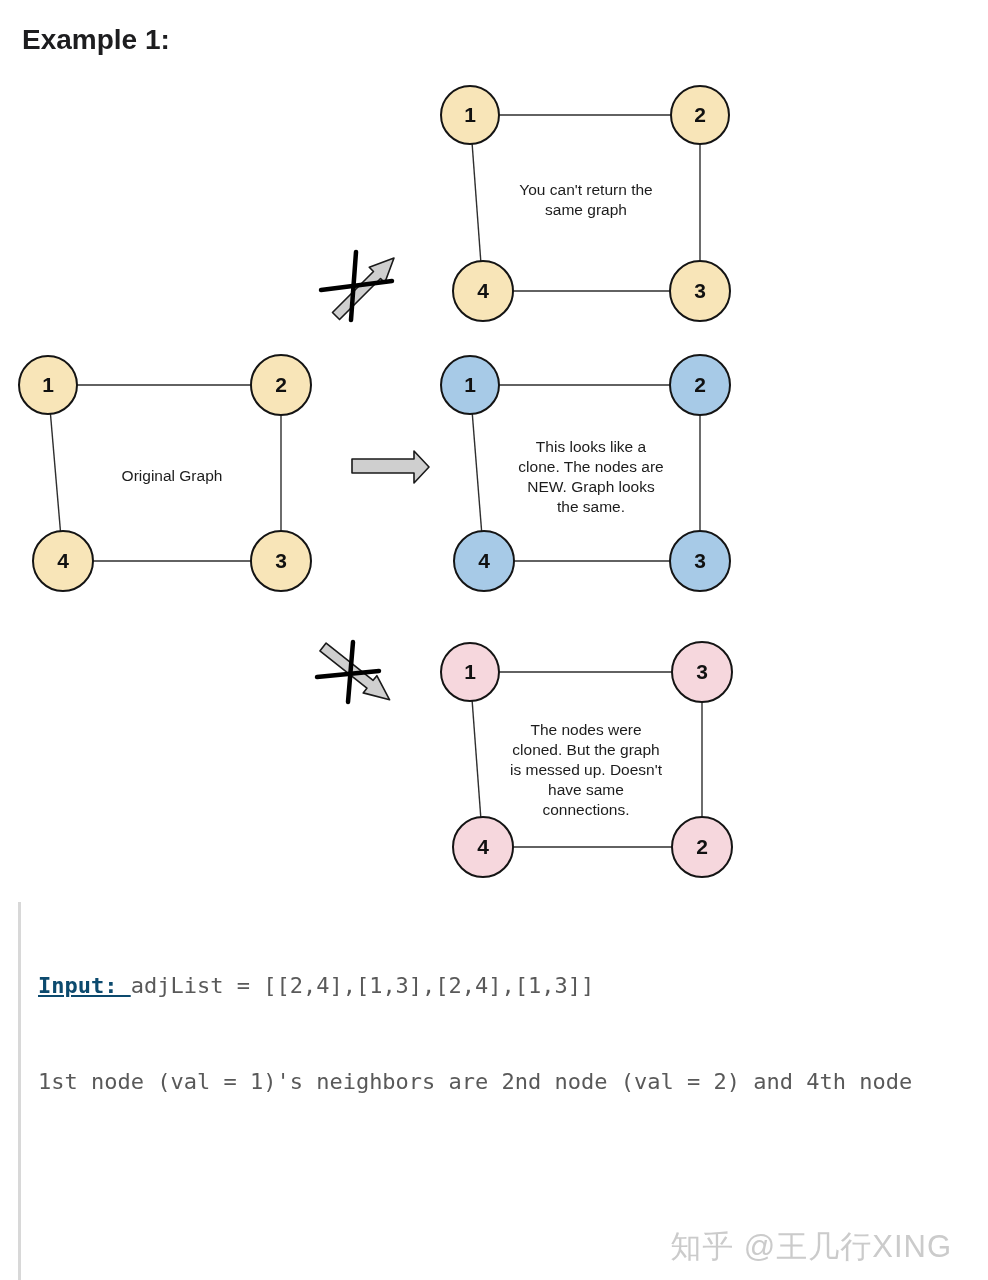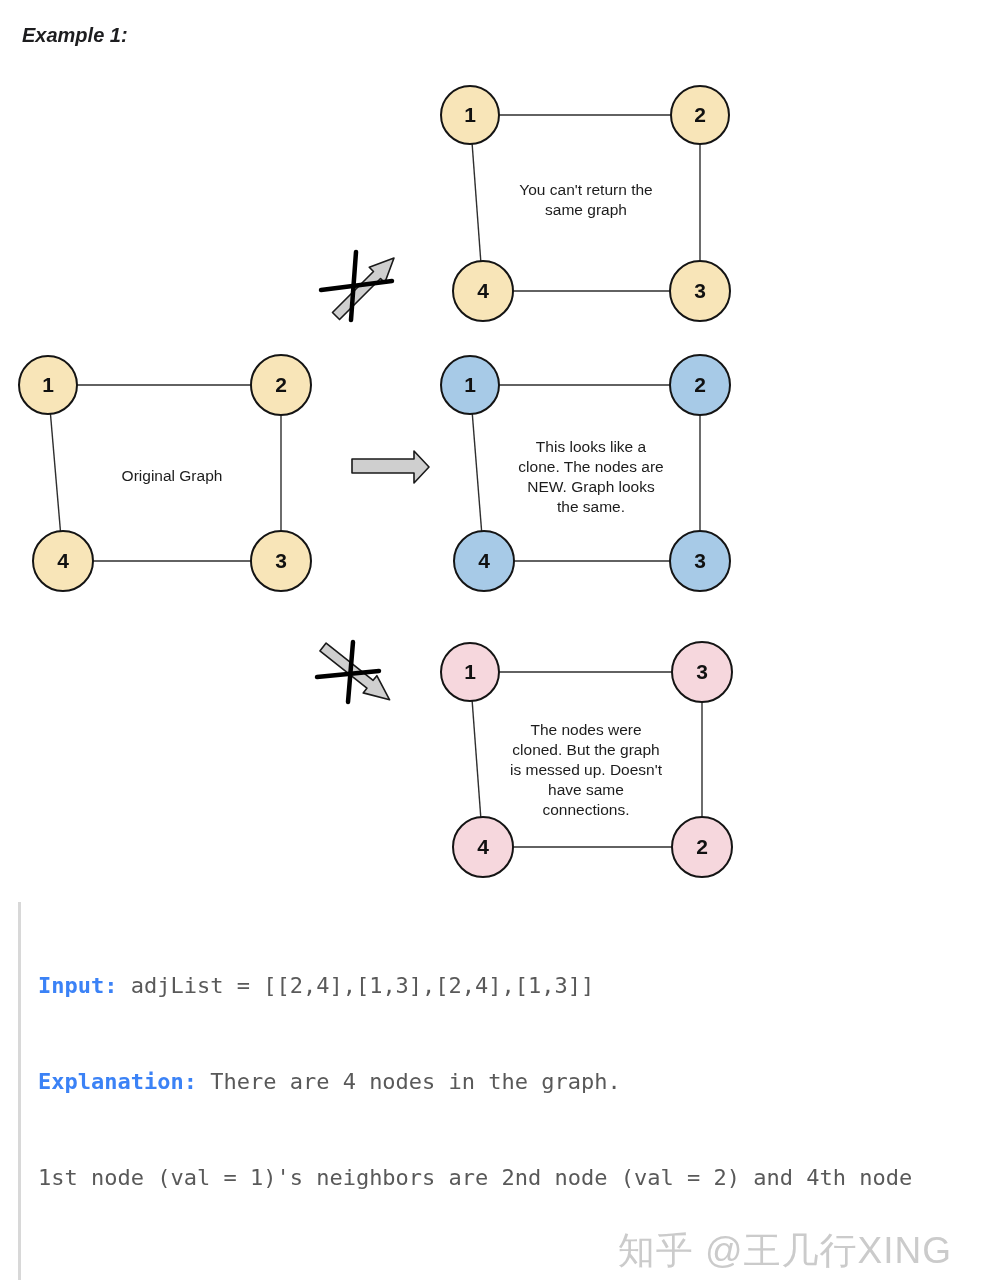--- a/index.html
+++ b/index.html
@@ -3,21 +3,21 @@
 <meta charset="utf-8">
 <style>
   * { margin:0; padding:0; box-sizing:border-box; }
   html,body { background:#ffffff; }
   .page {
     position:relative; width:988px; height:1280px; background:#ffffff;
     font-family:"Liberation Sans", sans-serif; overflow:hidden;
   }
   .example-title {
     position:absolute; left:22px; top:24px;
-    font-size:20px; font-weight:700; color:#1d1d1f;font-style:italic;
+    font-size:28px; font-weight:700; color:#1d1d1f;
   }
   svg.diagram { position:absolute; left:0; top:0; }
   .edge { stroke:#2e2e2e; stroke-width:1.4; }
   .node { stroke:#141414; stroke-width:2; }
   .node-label {
     font-family:"Liberation Sans", sans-serif;
     font-size:21px; font-weight:700; fill:#111111; text-anchor:middle;
   }
   .caption {
     font-family:"Liberation Sans", sans-serif;
@@ -26,24 +26,24 @@
   .block-arrow { stroke:#1a1a1a; stroke-width:1.6; stroke-linejoin:round; }
   .xstroke { stroke:#000000; stroke-width:4.5; stroke-linecap:round; }
   .code-block {
     position:absolute; left:18px; top:902px; width:940px;
     border-left:3px solid #d8d8d8;
     padding:4px 0 6px 17px;
     font-family:"DejaVu Sans Mono","Liberation Mono", monospace;
     font-size:22px; line-height:32px; color:#595959;
     white-space:pre;
   }
-  .code-label { font-weight:700; color:#3b82f6; }
+  .code-label { font-weight:700; color:#0c4a6e;text-decoration:underline; }
   .watermark {
     position:absolute; right:36px; top:1226px;
-    font-size:37px; color:#cbcbcb; letter-spacing:1px;
+    font-size:31px; color:#cbcbcb; letter-spacing:1px;
     font-family:"Liberation Sans", sans-serif;
   }
 </style>
 </head>
 <body>
 
 <div class="page">
 
   <div class="example-title">Example 1:</div>
 
@@ -135,21 +135,20 @@
       <text class="caption" x="586" y="735">The nodes were</text>
       <text class="caption" x="586" y="755">cloned. But the graph</text>
       <text class="caption" x="586" y="775">is messed up. Doesn't</text>
       <text class="caption" x="586" y="795">have same</text>
       <text class="caption" x="586" y="815">connections.</text>
     </g>
   </svg>
 
   <div class="code-block">
     <div class="code-line"><span class="code-label">Input: </span><span>adjList = [[2,4],[1,3],[2,4],[1,3]]</span></div>
-    <div class="code-line"><span class="code-label">Explanation: </span><span>There are 4 nodes in the graph.</span></div>
     <div class="code-line">1st node (val = 1)'s neighbors are 2nd node (val = 2) and 4th node</div>
     
     
     
     
     
     
     
   </div>
 

